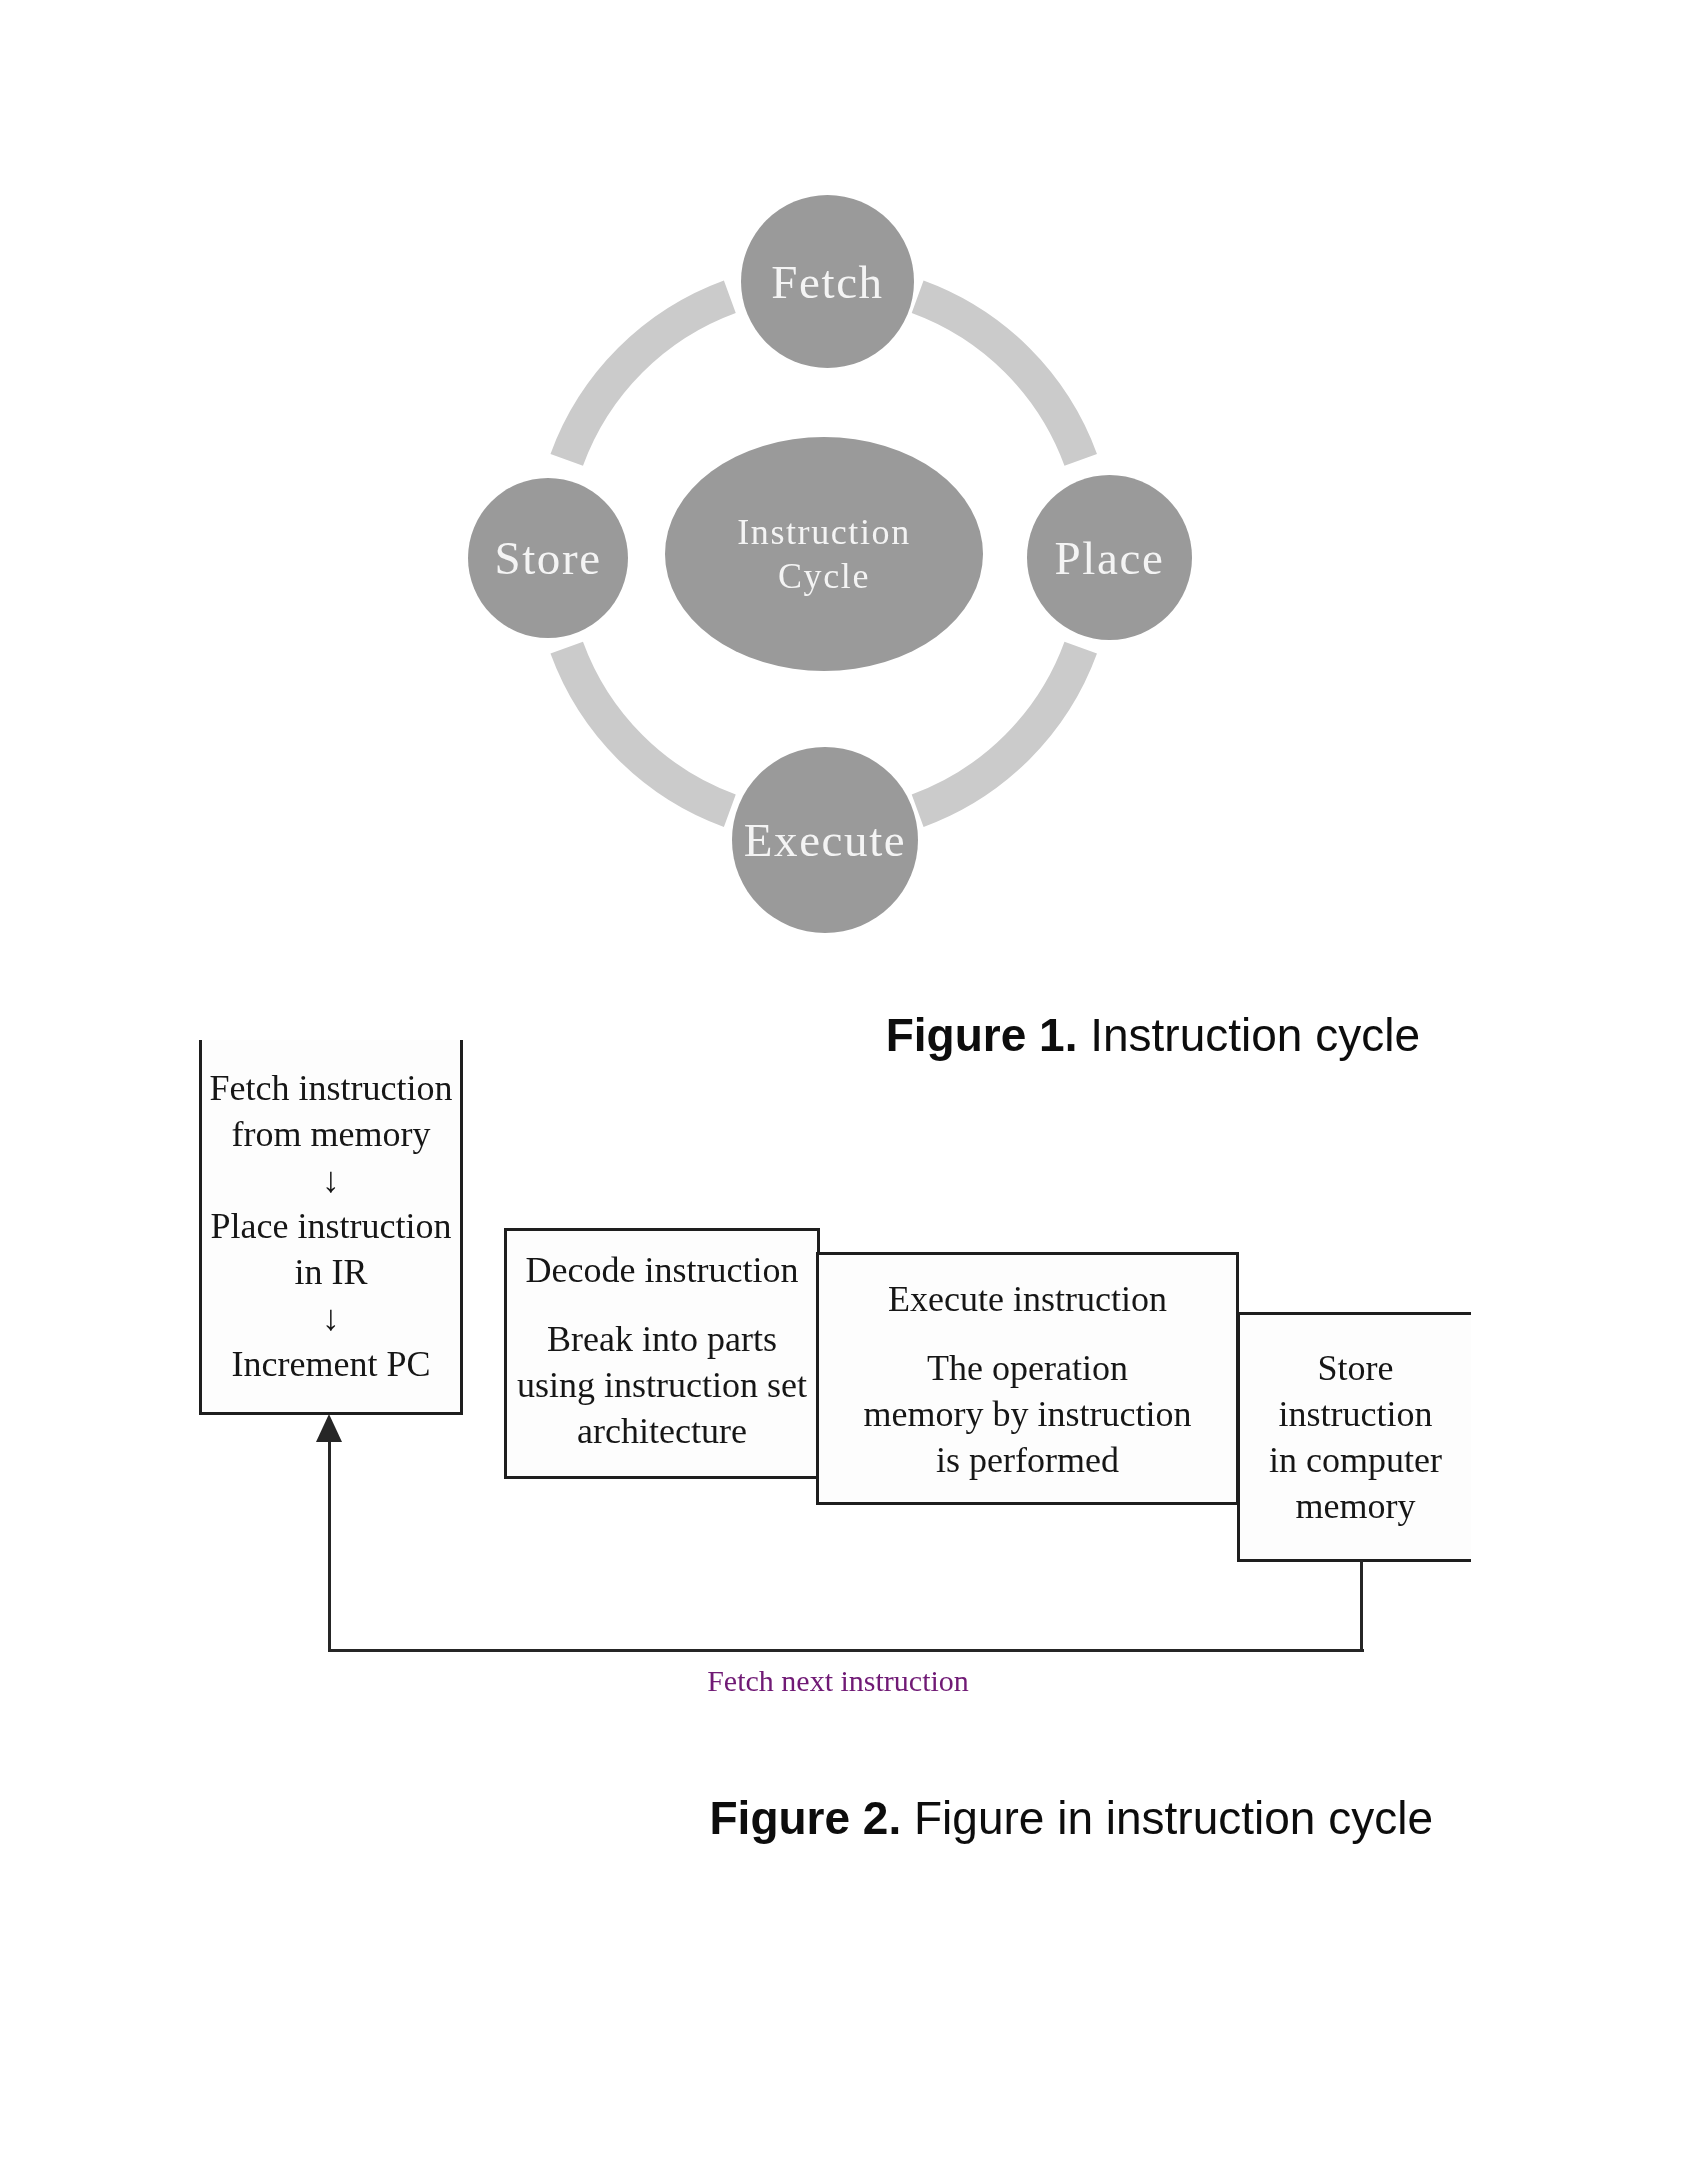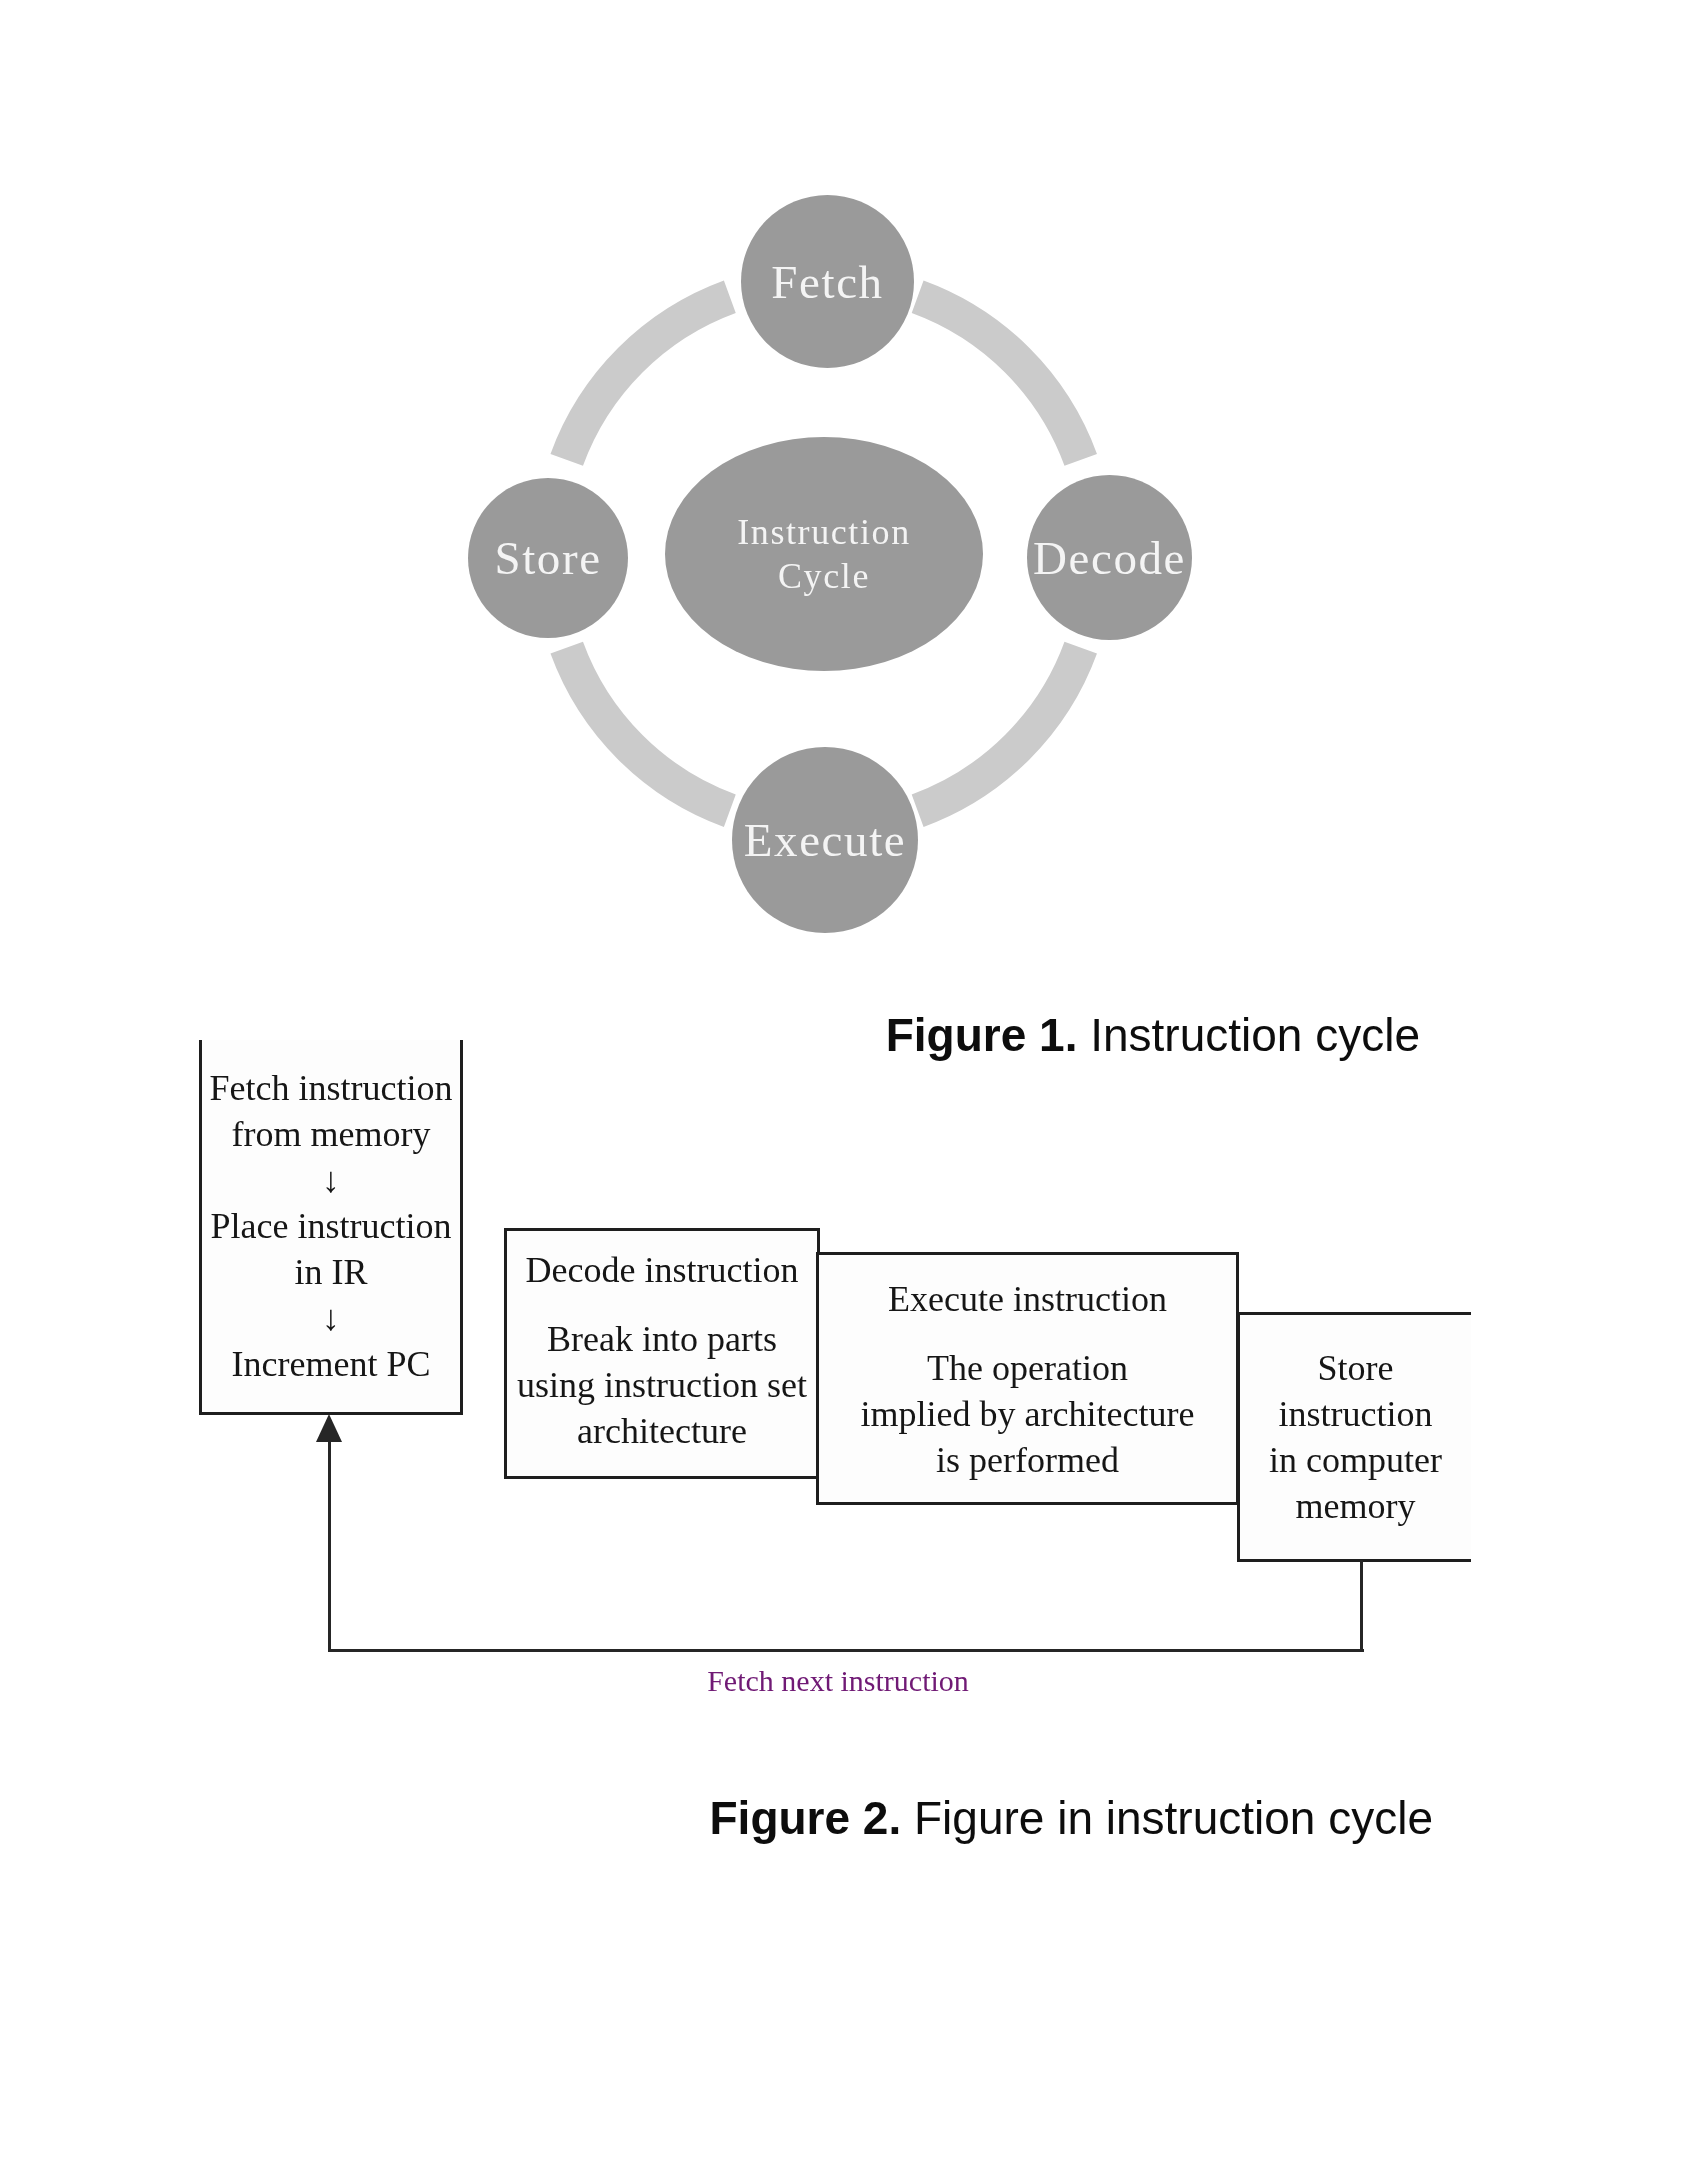--- a/index.html
+++ b/index.html
@@ -140,21 +140,21 @@
     <path d="M 1114 360 A 332 332 0 0 1 1312 558"></path>
     <path d="M 1312 786 A 332 332 0 0 1 1114 984"></path>
     <path d="M 886 984 A 332 332 0 0 1 688 786"></path>
     <path d="M 688 558 A 332 332 0 0 1 886 360"></path>
   </svg>
 
   <div class="cycle-node" id="node-fetch">
     <span>Fetch</span>
   </div>
   <div class="cycle-node" id="node-decode">
-    <span>Decode</span>
+    <span>Place</span>
   </div>
   <div class="cycle-node" id="node-execute">
     <span>Execute</span>
   </div>
   <div class="cycle-node" id="node-store">
     <span>Store</span>
   </div>
 
   <div id="node-center">
     <span>Instruction</span>
@@ -176,21 +176,21 @@
   <div class="step-box" id="box-decode">
     <div class="box-title">Decode instruction</div>
     <div class="box-line">Break into parts</div>
     <div class="box-line">using instruction set</div>
     <div class="box-line">architecture</div>
   </div>
 
   <div class="step-box" id="box-execute">
     <div class="box-title">Execute instruction</div>
     <div class="box-line">The operation</div>
-    <div class="box-line">implied by architecture</div>
+    <div class="box-line">memory by instruction</div>
     <div class="box-line">is performed</div>
   </div>
 
   <div class="step-box" id="box-store">
     <div class="box-line">Store</div>
     <div class="box-line">instruction</div>
     <div class="box-line">in computer</div>
     <div class="box-line">memory</div>
   </div>
 

